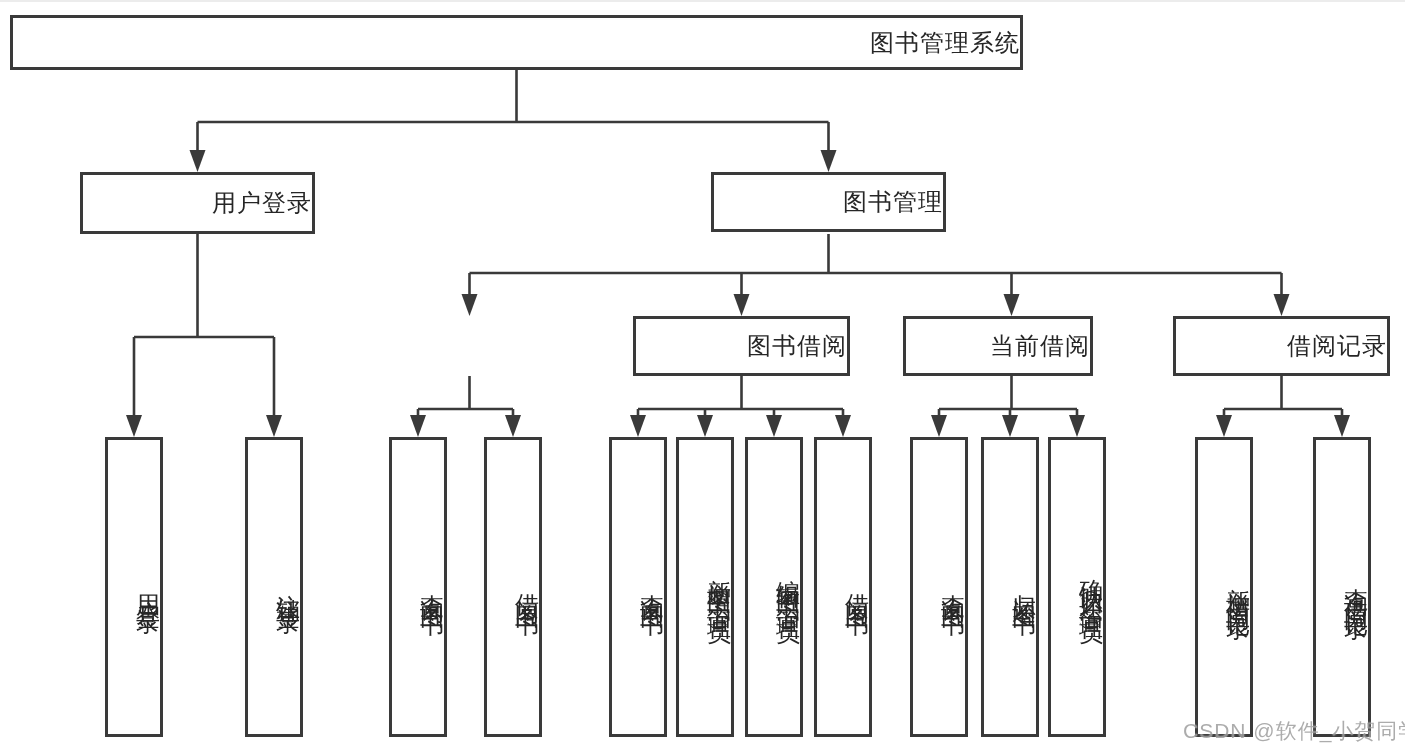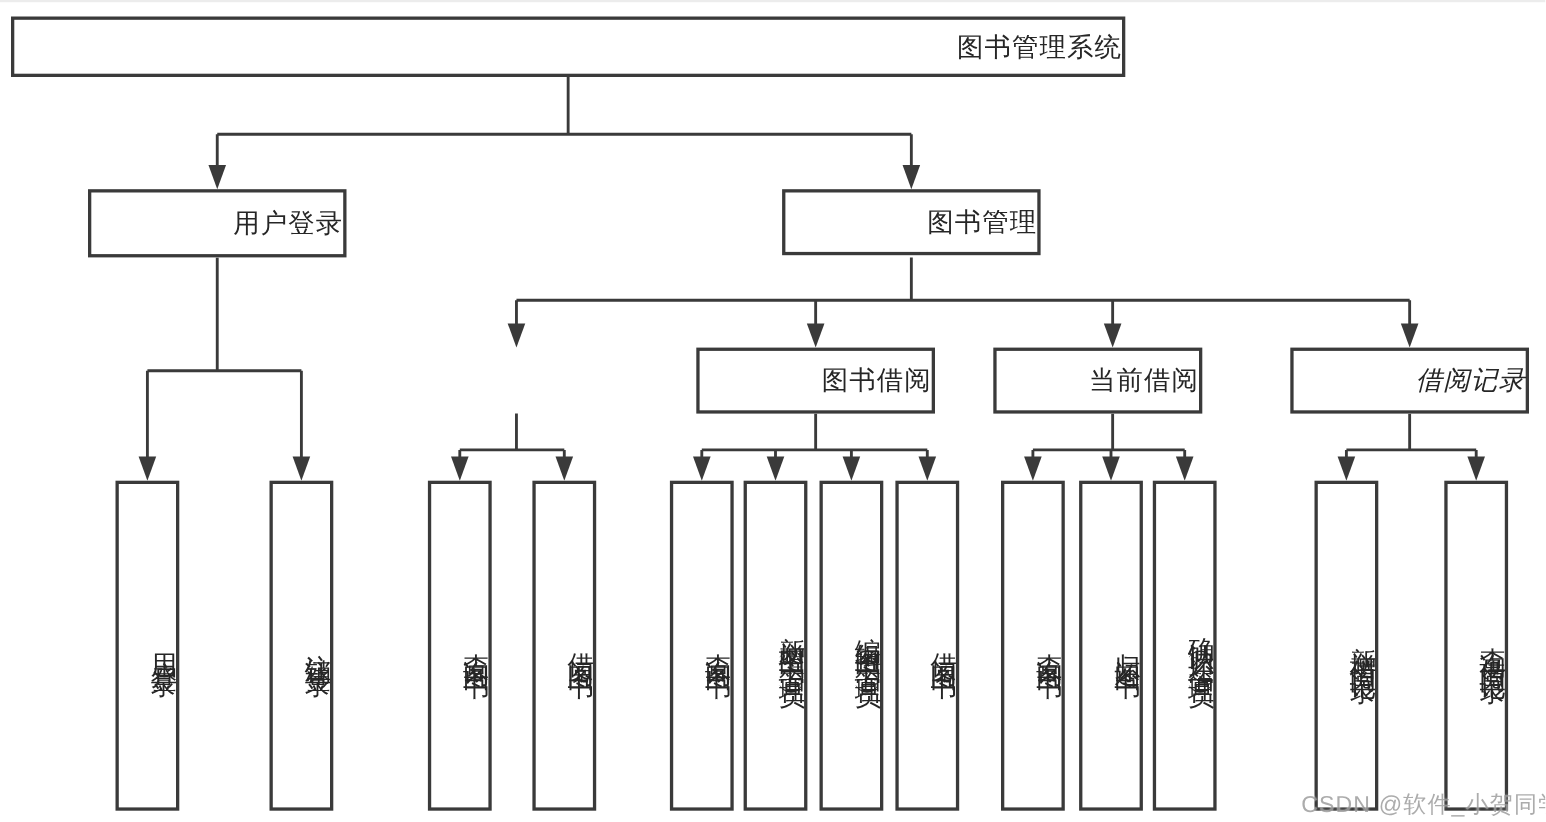--- a/index.html
+++ b/index.html
@@ -41,21 +41,21 @@
     letter-spacing: 6px;
     font-size: 24px;
   }
   
   .n-root   { left: 10px;   top: 13px;  width: 1013px; height: 55px; }
   .n-login  { left: 80px;   top: 170px; width: 235px;  height: 62px; }
   .n-mgmt   { left: 711px;  top: 170px; width: 235px;  height: 60px; }
   .n-newrec { left: 361px;  top: 314px; width: 217px;  height: 60px; }
   .n-borrow { left: 633px;  top: 314px; width: 217px;  height: 60px; }
   .n-cur    { left: 903px;  top: 314px; width: 190px;  height: 60px; }
-  .n-rec    { left: 1173px; top: 314px; width: 217px;  height: 60px; font-style: italic; }
+  .n-rec    { left: 1173px; top: 314px; width: 217px;  height: 60px; }
   
   .leaf { top: 435px; width: 58px; height: 300px; }
   .l-ulogin  { left: 105px; }
   .l-logout  { left: 245px; }
   .l-q1      { left: 389px; }
   .l-b1      { left: 484px; }
   .l-q2      { left: 609px; }
   .l-add     { left: 676px; }
   .l-edit    { left: 745px; }
   .l-b2      { left: 814px; }

